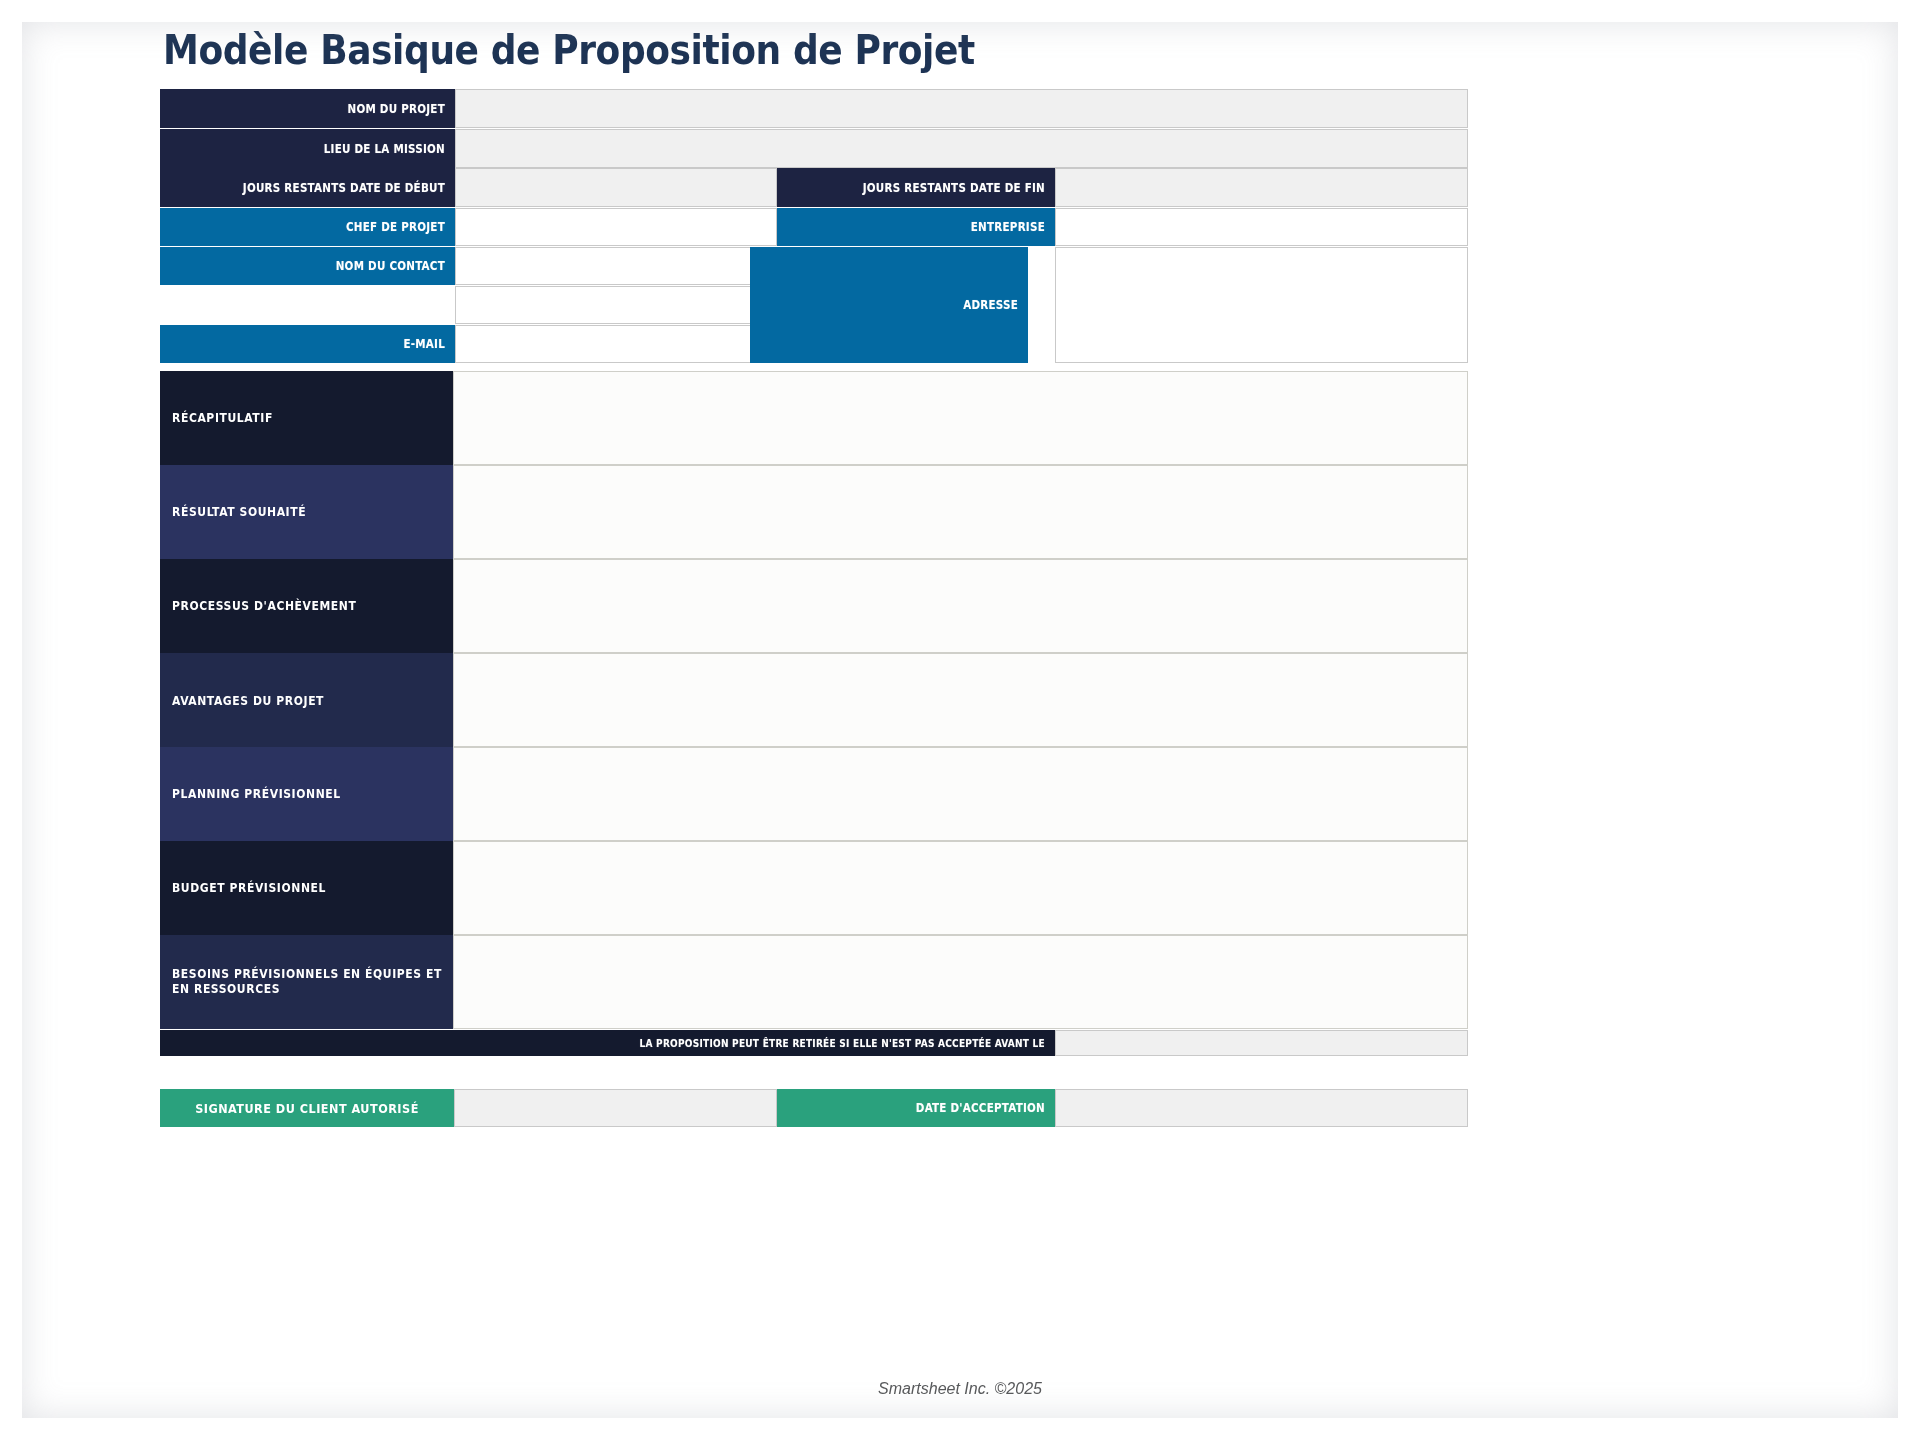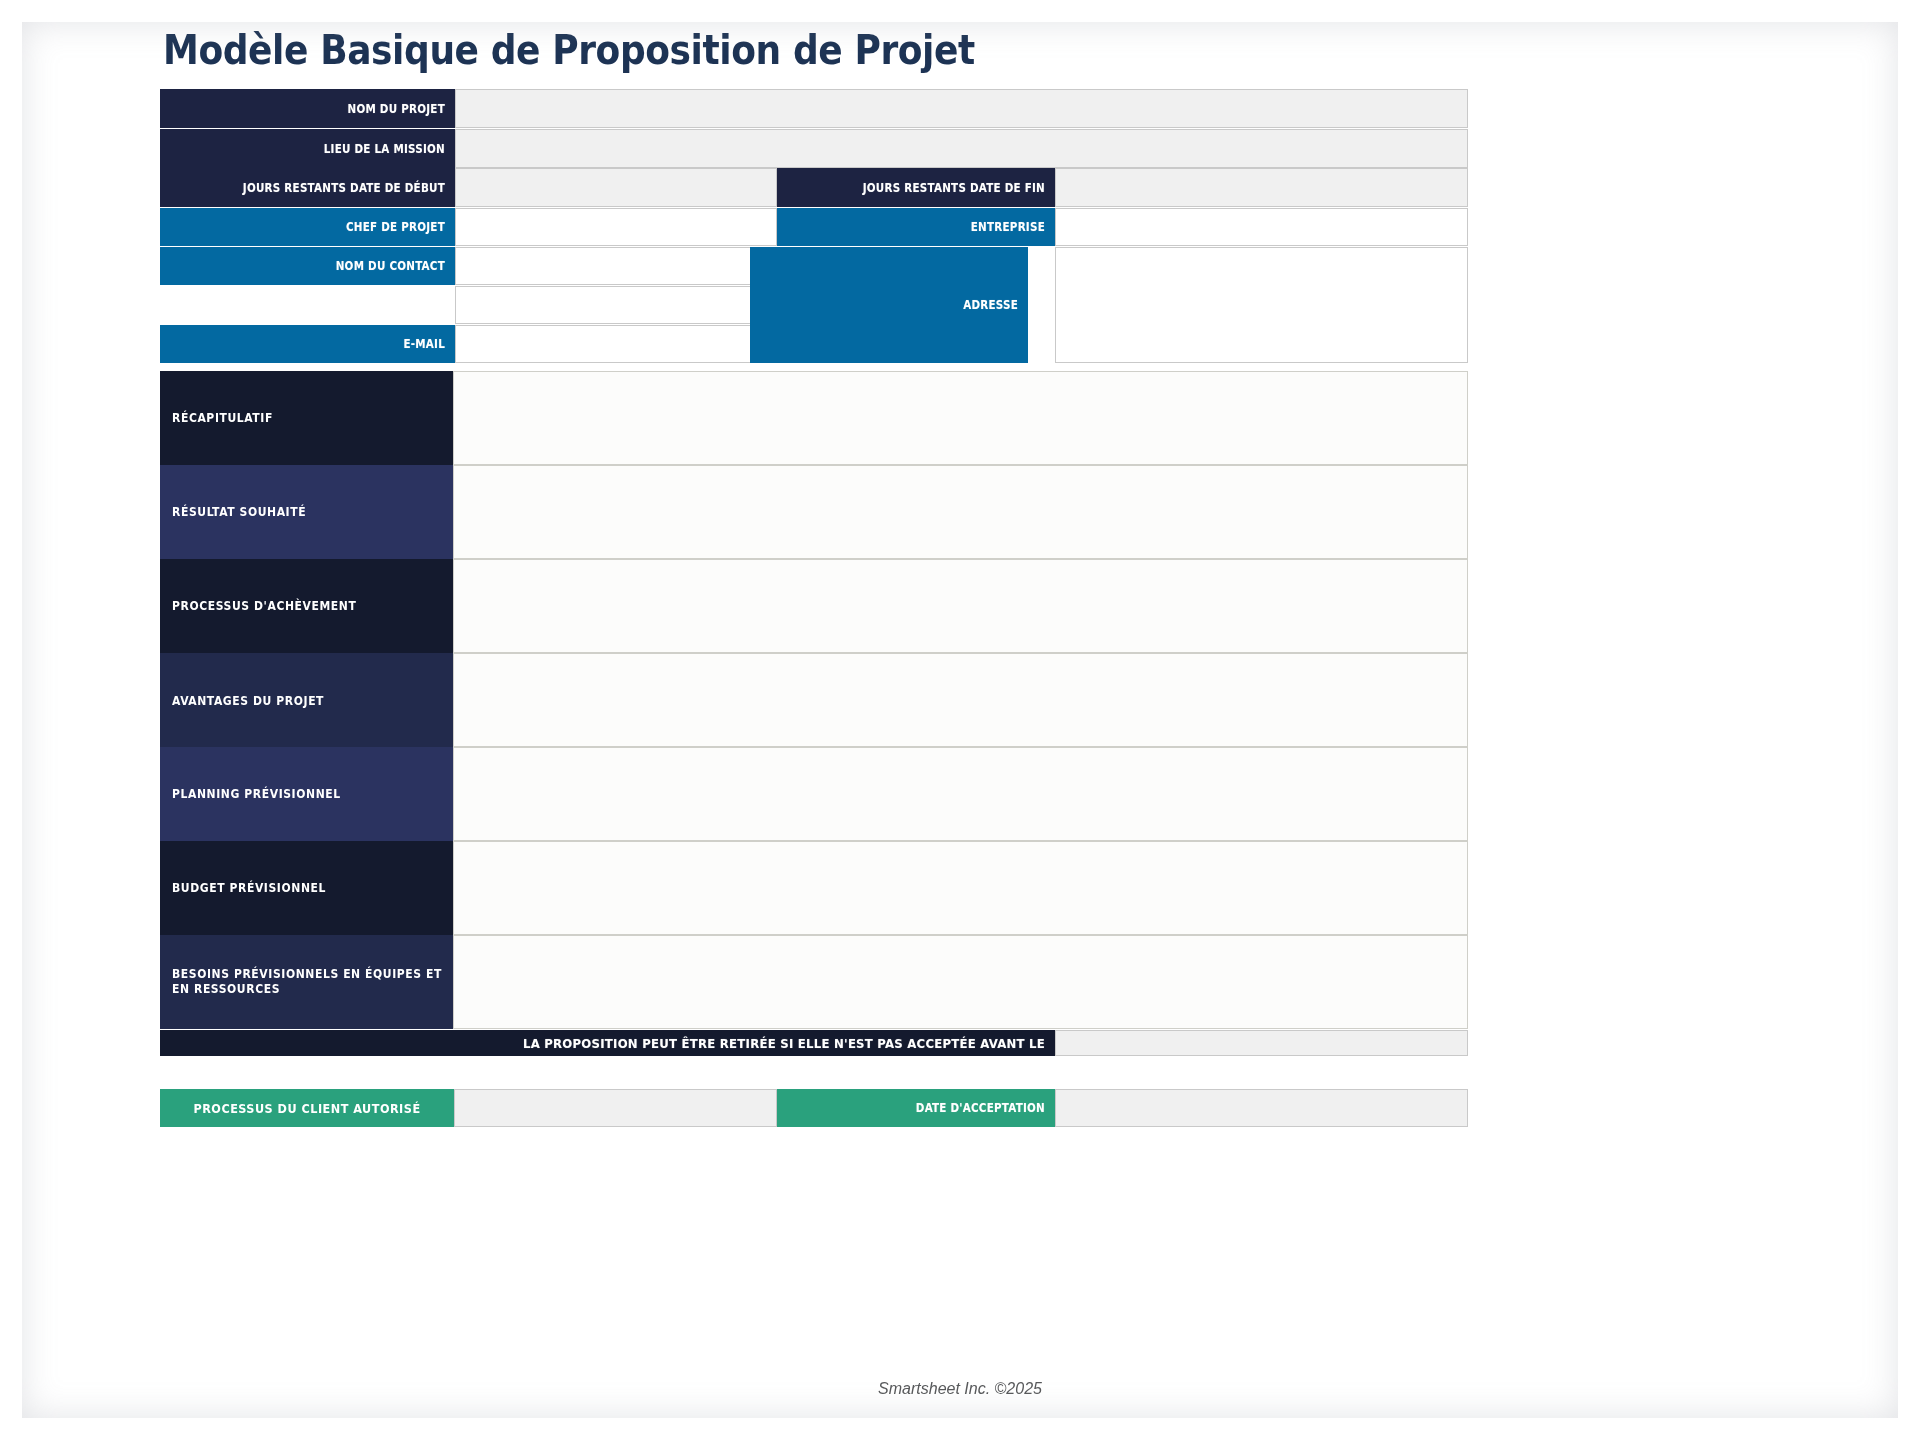--- a/index.html
+++ b/index.html
@@ -168,25 +168,25 @@
 
     <div class="cell navy-light lbl-l" style="left:134px; top:747px; width:339px; height:94px;">PLANNING PRÉVISIONNEL</div>
     <div class="cell inp-body" style="left:427px; top:747px; width:1015px; height:94px;"></div>
 
     <div class="cell navy-dark lbl-l" style="left:134px; top:841px; width:293px; height:94px;">BUDGET PRÉVISIONNEL</div>
     <div class="cell inp-body" style="left:427px; top:841px; width:1015px; height:94px;"></div>
 
     <div class="cell navy-mid lbl-l" style="left:134px; top:935px; width:293px; height:94px;">BESOINS PRÉVISIONNELS EN ÉQUIPES ET EN RESSOURCES</div>
     <div class="cell inp-body" style="left:427px; top:935px; width:1015px; height:94px;"></div>
 
-    <div class="cell navy-dark lbl-r" style="left:134px; top:1030px; width:895px; height:26px; font-size:13px;">LA PROPOSITION PEUT ÊTRE RETIRÉE SI ELLE N'EST PAS ACCEPTÉE AVANT LE</div>
+    <div class="cell navy-dark lbl-r" style="left:134px; top:1030px; width:895px; height:26px; font-size:10px;">LA PROPOSITION PEUT ÊTRE RETIRÉE SI ELLE N'EST PAS ACCEPTÉE AVANT LE</div>
     <div class="cell inp" style="left:1029px; top:1030px; width:413px; height:26px;"></div>
 
 
-    <div class="cell green-lite lbl-c" style="left:134px; top:1089px; width:294px; height:38px;">PROCESSUS DU CLIENT AUTORISÉ</div>
+    <div class="cell green-lite lbl-c" style="left:134px; top:1089px; width:294px; height:38px;">SIGNATURE DU CLIENT AUTORISÉ</div>
     <div class="cell inp" style="left:428px; top:1089px; width:323px; height:38px;"></div>
     <div class="cell green-lite lbl-r" style="left:751px; top:1089px; width:278px; height:38px;">DATE D'ACCEPTATION</div>
     <div class="cell inp" style="left:1029px; top:1089px; width:413px; height:38px;"></div>
 
     <div class="footer-note">Smartsheet Inc. ©2025</div>
 
   </div>
 </div>
 
 </body></html>

